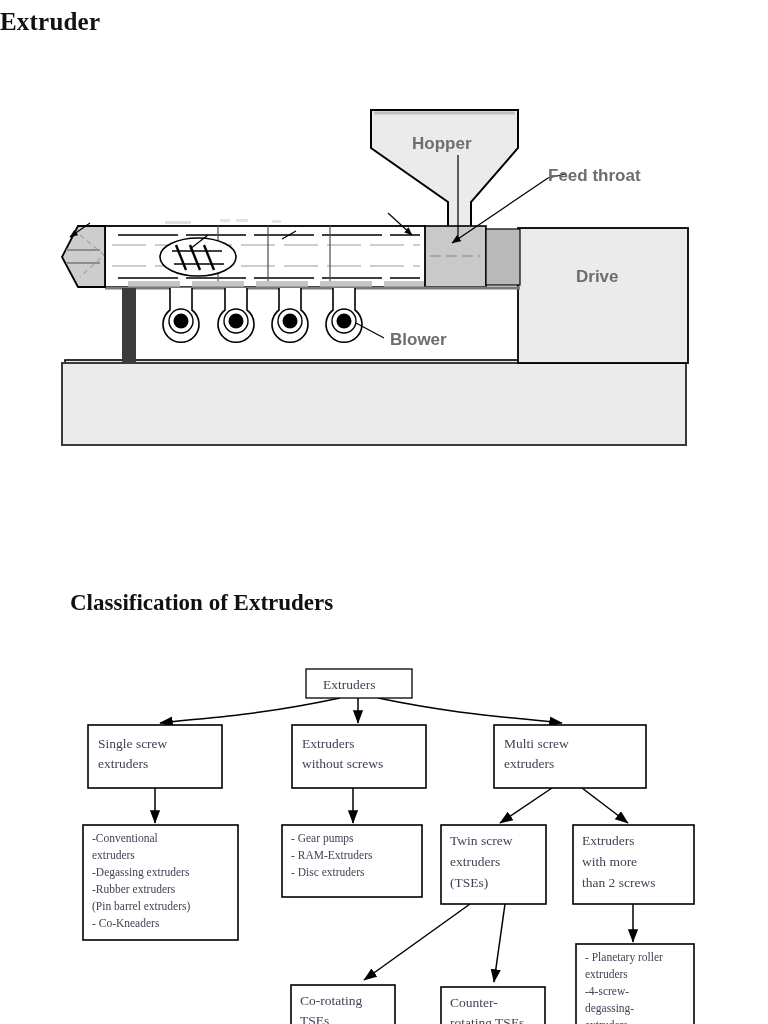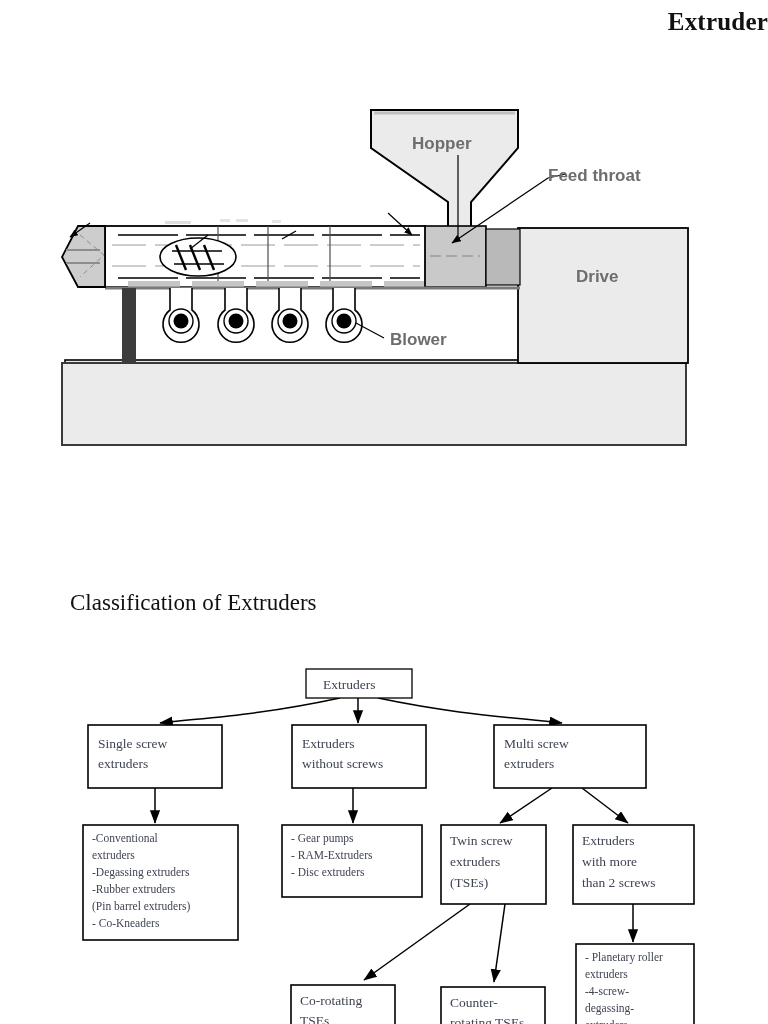--- a/index.html
+++ b/index.html
@@ -15,33 +15,33 @@
     font-family: "Liberation Serif", "DejaVu Serif", serif;
     color: #000;
   }
 
   
   .page-title {
     position: absolute;
     left: 0;
     top: 8px;
     width: 768px;
-    text-align: right;
+    text-align: left;
     font-family: "Liberation Serif", "DejaVu Serif", serif;
     font-weight: bold;
     font-size: 25px;
     letter-spacing: 0.2px;
     color: #111;
   }
   .section-title {
     position: absolute;
     left: 70px;
     top: 590px;
     font-family: "Liberation Serif", "DejaVu Serif", serif;
-    font-weight: normal;
+    font-weight: bold;
     font-size: 23px;
     color: #111;
   }
 
   
   #extruder-diagram {
     position: absolute;
     left: 0;
     top: 95px;
     width: 768px;

